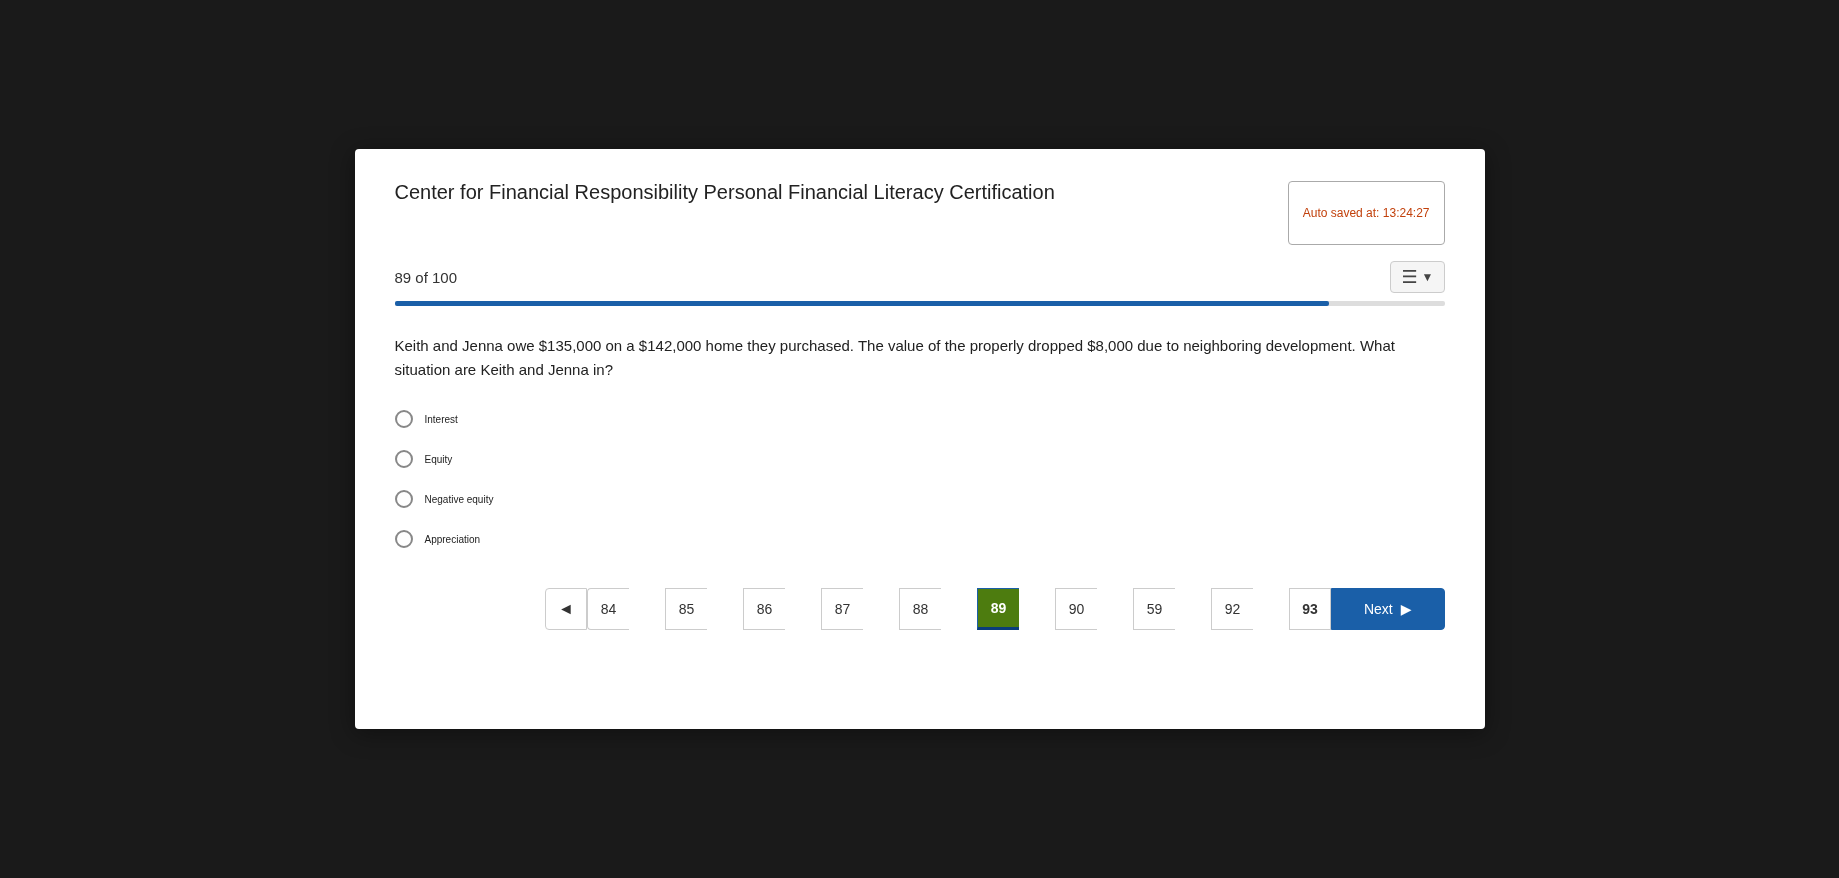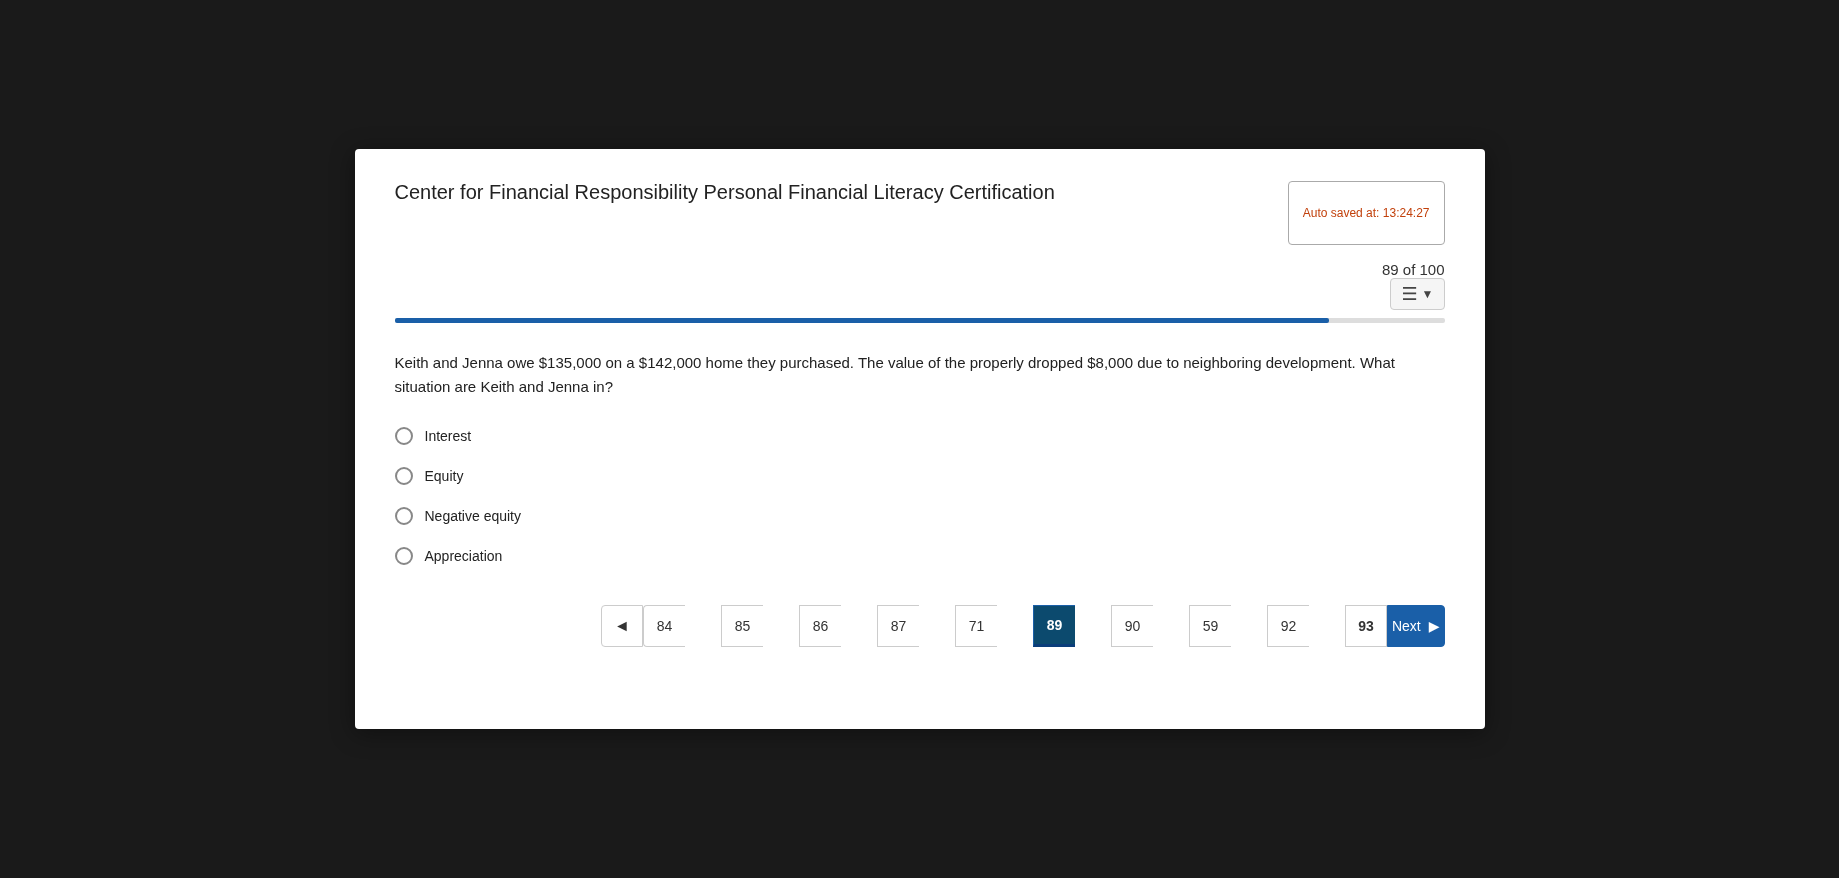--- a/index.html
+++ b/index.html
@@ -46,23 +46,22 @@
       border: 1px solid #aaa;
       border-radius: 4px;
       padding: 24px 14px;
       font-size: 12px;
       color: #c2410c;
       white-space: nowrap;
     }
     .progress-row {
       display: flex;
       justify-content: space-between;
-      align-items: flex-end;
+      align-items: center;
       margin-bottom: 8px;
-      flex-direction: column;
     }
     .question-counter {
       font-size: 15px;
       color: #333;
     }
     .menu-icon-btn {
       border: 1px solid #ccc;
       background: #f5f5f5;
       border-radius: 4px;
       padding: 4px 10px;
@@ -93,21 +92,21 @@
     }
     .options-list {
       list-style: none;
       margin-bottom: 40px;
     }
     .option-item {
       display: flex;
       align-items: center;
       gap: 12px;
       margin-bottom: 22px;
-      font-size: 14px;
+      font-size: 10px;
       color: #222;
       cursor: pointer;
     }
     .radio-circle {
       width: 18px;
       height: 18px;
       border-radius: 50%;
       border: 2px solid #888;
       background: #fff;
       flex-shrink: 0;
@@ -130,31 +129,31 @@
       cursor: pointer;
       display: flex;
       align-items: center;
       justify-content: center;
       border-right: none;
     }
     .page-btn:first-child {
       border-radius: 4px 0 0 4px;
     }
     .page-btn.active {
-      background: #0c4a6e;
+      background: #4d7c0f;
       color: #fff;
       border-color: #1a5fa8;
       font-weight: bold;
     }
     .page-btn-next {
       background: #1a5fa8;
       color: #fff;
       border: 1px solid #1a5fa8;
       border-radius: 0 4px 4px 0;
-      padding: 0 4px;
+      padding: 0 32px;
       height: 42px;
       font-size: 14px;
       cursor: pointer;
       display: flex;
       align-items: center;
       gap: 8px;
       white-space: nowrap;
     }
     .page-btn-back {
       width: 42px;
@@ -221,21 +220,21 @@
 
     <div class="pagination-row">
       <button class="page-btn-back">
         <span>◄</span>
       </button>
       <div class="page-numbers">
         <button class="page-btn" style="border-left:1px solid #ccc;">84</button>
         <button class="page-btn">85</button>
         <button class="page-btn">86</button>
         <button class="page-btn">87</button>
-        <button class="page-btn">71</button>
+        <button class="page-btn">88</button>
         <button class="page-btn active" style="border-bottom:3px solid #0a3d7a; border-right:none;">89</button>
         <button class="page-btn">90</button>
         <button class="page-btn">59</button>
         <button class="page-btn">92</button>
         <button class="page-btn" style="border-right:1px solid #ccc;font-weight:bold;">93</button>
       </div>
       <button class="page-btn-next">
         <span>Next</span>
         <span>▶</span>
       </button>

